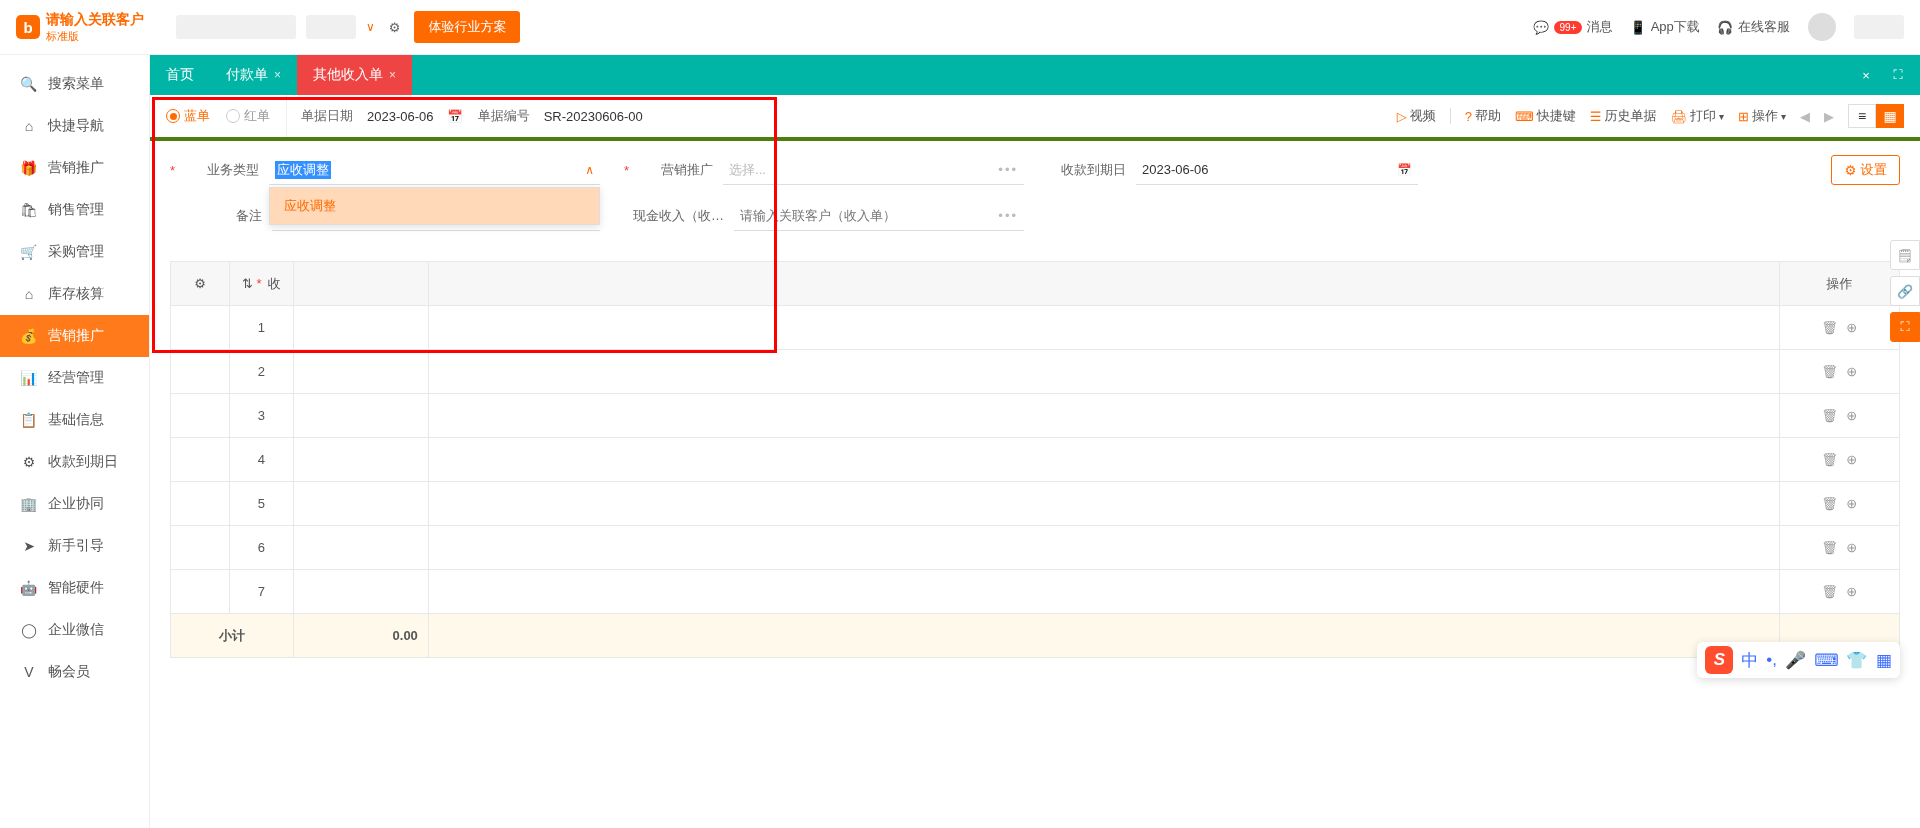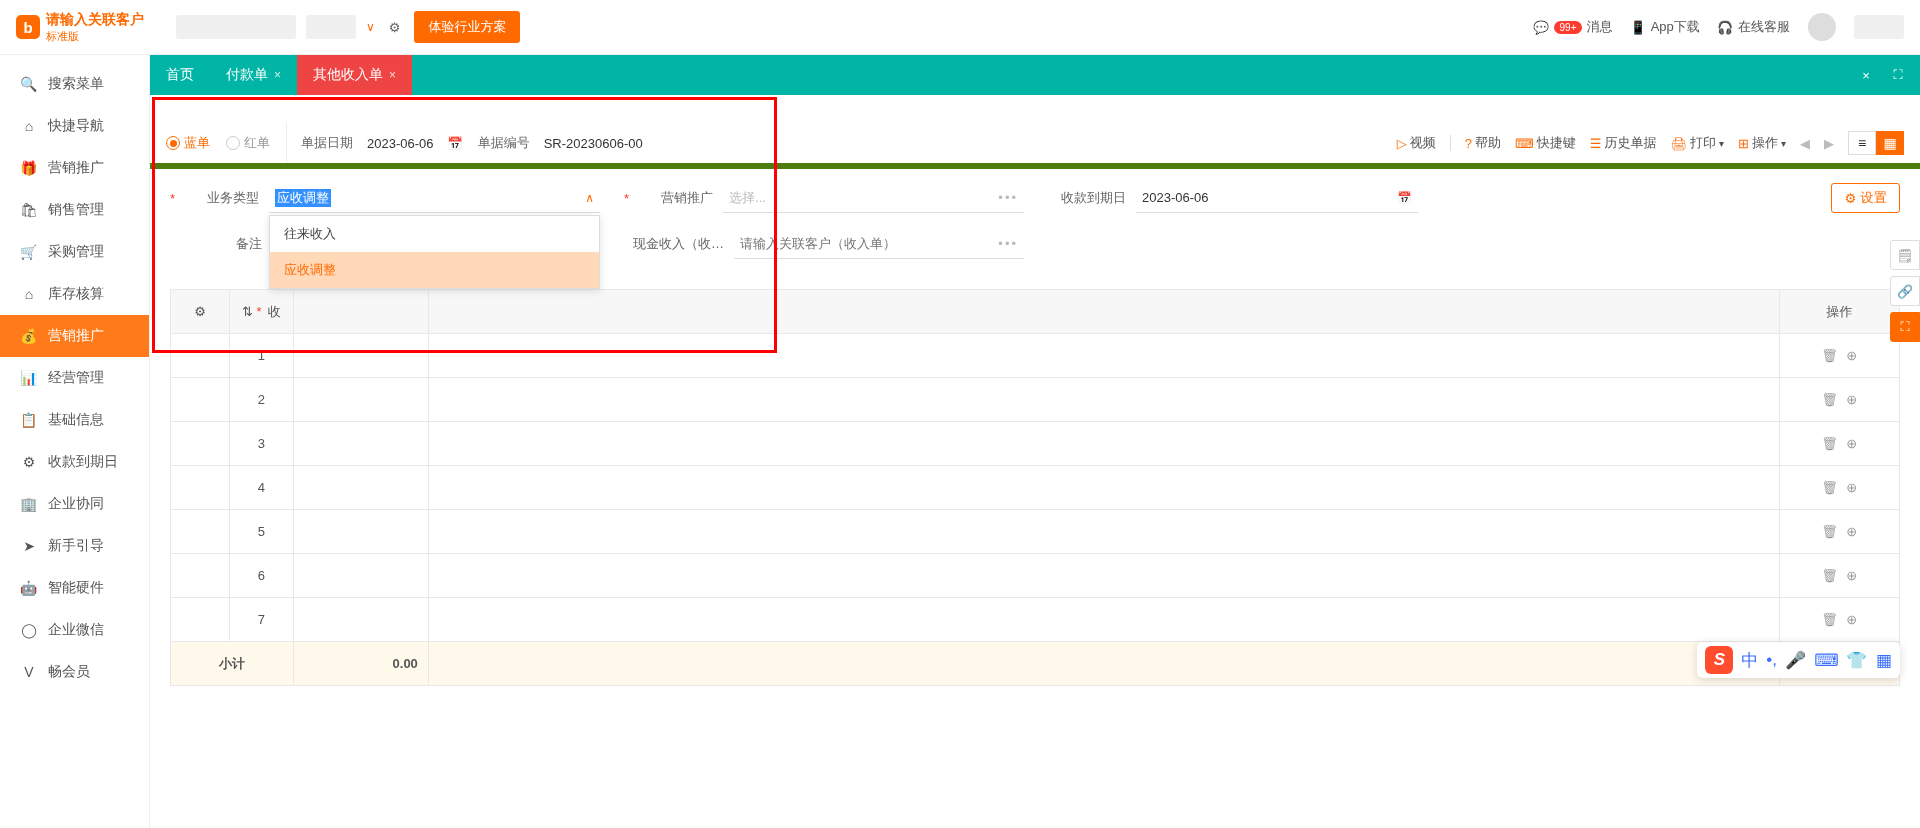--- a/index.html
+++ b/index.html
@@ -37,21 +37,21 @@
 
 
 .tabbar { height: 40px; background: #00b5a5; display: flex; align-items: center; color: #fff; position: relative; }
 .tab { padding: 0 16px; height: 40px; display: flex; align-items: center; gap: 6px; cursor: pointer; font-size: 14px; }
 .tab.active { background: #ef4444; }
 .tab-close { font-size: 12px; opacity: 0.8; }
 .tab-tools { margin-left: auto; display: flex; align-items: center; gap: 8px; padding-right: 10px; }
 .tab-tool { width: 24px; height: 24px; display: flex; align-items: center; justify-content: center; cursor: pointer; color: #fff; }
 
 
-.toolbar { height: 46px; border-bottom: 6px solid #4d7c0f; display: flex; align-items: center; padding: 0 16px; gap: 14px; font-size: 13px; margin-top: 28px; }
+.toolbar { height: 46px; border-bottom: 4px solid #4d7c0f; display: flex; align-items: center; padding: 0 16px; gap: 14px; font-size: 13px; }
 .radio-group { display: flex; align-items: center; gap: 16px; border-right: 1px solid #eee; padding-right: 16px; height: 100%; }
 .radio { display: flex; align-items: center; gap: 4px; cursor: pointer; }
 .radio-dot { width: 14px; height: 14px; border-radius: 50%; border: 1px solid #ccc; display: flex; align-items: center; justify-content: center; }
 .radio.checked .radio-dot { border-color: #ff6a00; }
 .radio.checked .radio-dot::after { content: ""; width: 7px; height: 7px; border-radius: 50%; background: #ff6a00; }
 .radio.checked { color: #ff6a00; }
 .tb-label { color: #666; }
 .tb-value { color: #333; }
 .cal-icon { color: #ff6a00; }
 .toolbar-right { margin-left: auto; display: flex; align-items: center; gap: 14px; }
@@ -293,21 +293,20 @@
       <div class="form-area">
         <div class="form-row">
           <div class="form-field f1">
             <span class="req">*</span>
             <span class="fld-label">业务类型</span>
             <div class="fld-input" style="position:relative;">
               <span class="sel-text">应收调整</span>
               <span class="chev">∧</span>
 
               <div class="dropdown">
-                <div class="dd-item">往来收入</div>
                 <div class="dd-item hl">应收调整</div>
               </div>
             </div>
           </div>
           <div class="form-field f2">
             <span class="req">*</span>
             <span class="fld-label">营销推广</span>
             <div class="fld-input">
               <span class="placeholder">选择...</span>
               <span class="more">•••</span>

